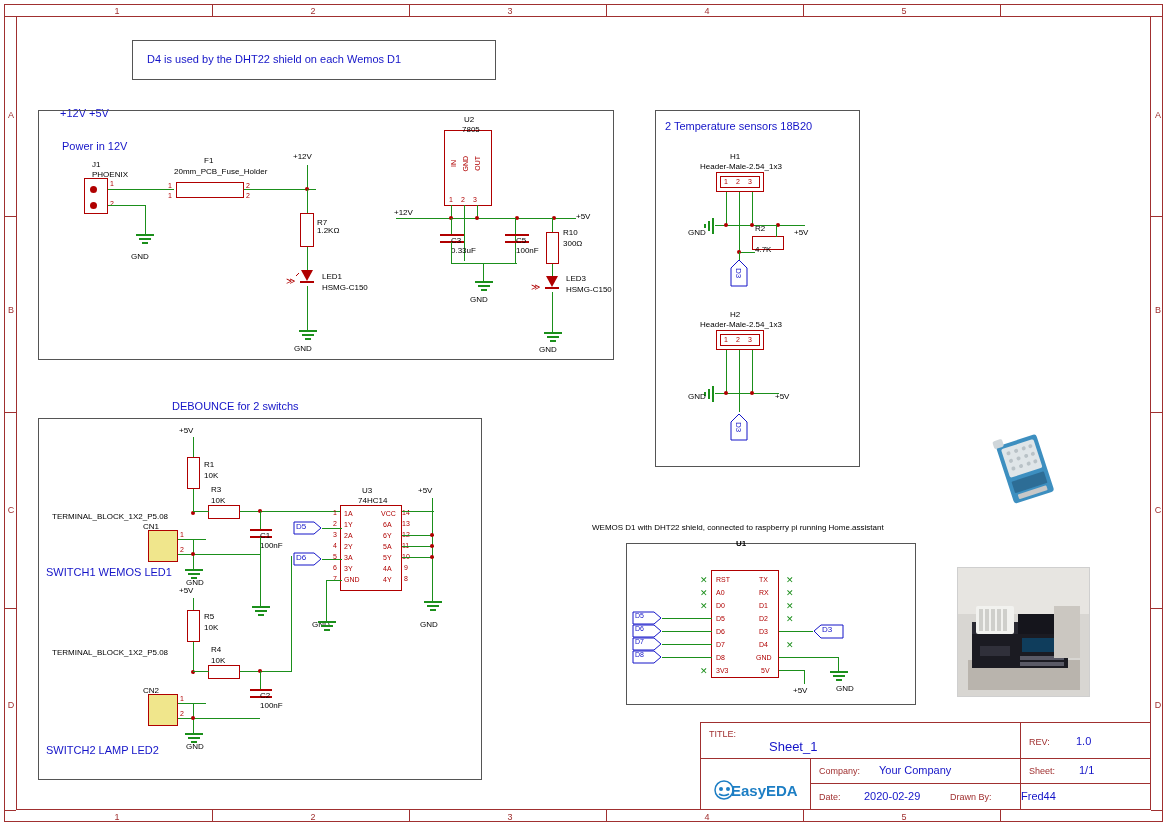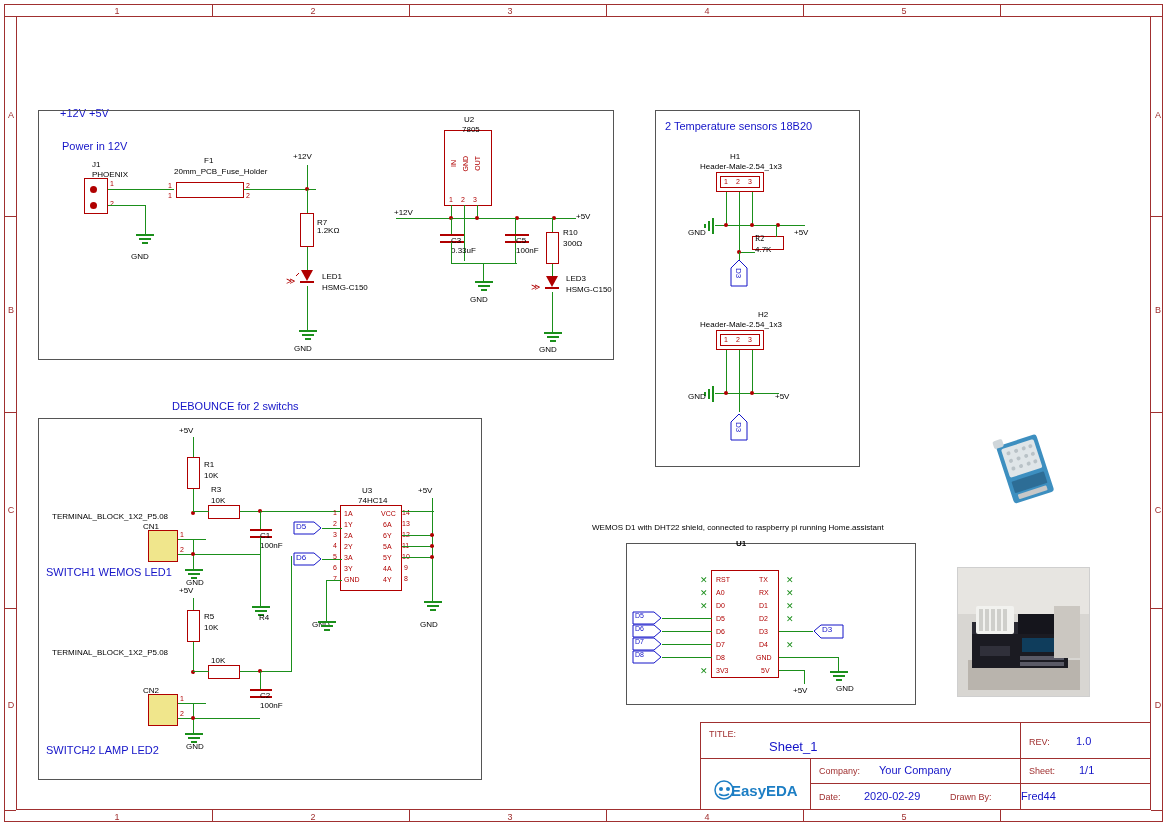--- a/index.html
+++ b/index.html
@@ -74,20 +74,23 @@
   <div class="abs" style="left:212px;top:810px;width:1px;height:12px;background:#a03030;"></div>
   <div class="abs" style="left:409px;top:4px;width:1px;height:12px;background:#a03030;"></div>
   <div class="abs" style="left:409px;top:810px;width:1px;height:12px;background:#a03030;"></div>
   <div class="abs" style="left:606px;top:4px;width:1px;height:12px;background:#a03030;"></div>
   <div class="abs" style="left:606px;top:810px;width:1px;height:12px;background:#a03030;"></div>
   <div class="abs" style="left:803px;top:4px;width:1px;height:12px;background:#a03030;"></div>
   <div class="abs" style="left:803px;top:810px;width:1px;height:12px;background:#a03030;"></div>
   <div class="abs" style="left:1000px;top:4px;width:1px;height:12px;background:#a03030;"></div>
   <div class="abs" style="left:1000px;top:810px;width:1px;height:12px;background:#a03030;"></div>
 
+  <div class="abs box" style="left:132px;top:40px;width:364px;height:40px;">
+    <div class="txt note-title" style="left:14px;top:12px;">D4 is used by the DHT22 shield on each Wemos D1</div>
+  </div>
 
   <div class="txt note-title" style="left:60px;top:92px;margin-top:15px;">+12V +5V</div>
 
   <div class="abs box" style="left:38px;top:110px;width:576px;height:250px;"></div>
   <div class="txt note-title" style="left:62px;top:140px;">Power in 12V</div>
 
   <div class="comp" style="left:84px;top:178px;width:24px;height:36px;"></div>
   <div class="abs" style="left:90px;top:186px;width:7px;height:7px;border-radius:50%;background:#b00000;"></div>
   <div class="abs" style="left:90px;top:202px;width:7px;height:7px;border-radius:50%;background:#b00000;"></div>
   <div class="txt small" style="left:92px;top:160px;">J1</div>
@@ -226,38 +229,38 @@
   <div class="junction" style="left:776px;top:223px;"></div>
   <div class="abs">
     <div class="abs" style="left:712px;top:218px;width:2px;height:16px;background:#1b8f1b;"></div>
     <div class="abs" style="left:708px;top:221px;width:2px;height:10px;background:#1b8f1b;"></div>
     <div class="abs" style="left:704px;top:224px;width:2px;height:4px;background:#1b8f1b;"></div>
   </div>
   <div class="txt small" style="left:688px;top:228px;">GND</div>
   <div class="txt small" style="left:794px;top:228px;">+5V</div>
 
   <div class="comp" style="left:752px;top:236px;width:32px;height:14px;"></div>
-  <div class="txt small" style="left:755px;top:234px;font-family:Liberation Serif, serif;">R2</div>
+  <div class="txt small" style="left:755px;top:224px;">R2</div>
   <div class="txt small" style="left:755px;top:245px;">4.7K</div>
   <div class="wire wire-v" style="left:776px;top:225px;height:12px;"></div>
   <div class="wire wire-h" style="left:739px;top:252px;width:16px;"></div>
   <div class="junction" style="left:737px;top:250px;"></div>
 
   <svg class="abs" style="left:730px;top:258px;width:18px;height:30px;">
     <polygon points="9,2 17,10 17,28 1,28 1,10" fill="none" stroke="#1414c8" stroke-width="1"></polygon>
   </svg>
   <div class="txt" style="left:734px;top:268px;font-size:8px;color:#1414c8;writing-mode:vertical-rl;">D3</div>
   <div class="wire wire-v" style="left:739px;top:252px;height:8px;"></div>
 
   <div class="hdrbox" style="left:716px;top:330px;width:48px;height:20px;"></div>
   <div class="abs" style="left:720px;top:334px;width:40px;height:12px;border:1px solid #b00000;box-sizing:border-box;"></div>
   <div class="txt tiny rd" style="left:724px;top:336px;">1</div>
   <div class="txt tiny rd" style="left:736px;top:336px;">2</div>
   <div class="txt tiny rd" style="left:748px;top:336px;">3</div>
-  <div class="txt small" style="left:730px;top:310px;margin-left:28px;">H2</div>
+  <div class="txt small" style="left:730px;top:310px;">H2</div>
   <div class="txt small" style="left:700px;top:320px;">Header-Male-2.54_1x3</div>
 
   <div class="wire wire-v" style="left:726px;top:350px;height:44px;"></div>
   <div class="wire wire-v" style="left:739px;top:350px;height:62px;"></div>
   <div class="wire wire-v" style="left:752px;top:350px;height:44px;"></div>
   <div class="wire wire-h" style="left:715px;top:393px;width:64px;"></div>
   <div class="junction" style="left:724px;top:391px;"></div>
   <div class="junction" style="left:750px;top:391px;"></div>
   <div class="abs">
     <div class="abs" style="left:712px;top:386px;width:2px;height:16px;background:#1b8f1b;"></div>
@@ -324,21 +327,21 @@
 
   <div class="txt small" style="left:179px;top:586px;">+5V</div>
   <div class="wire wire-v" style="left:193px;top:598px;height:12px;"></div>
   <div class="comp" style="left:187px;top:610px;width:13px;height:32px;"></div>
   <div class="txt small" style="left:204px;top:612px;">R5</div>
   <div class="txt small" style="left:204px;top:623px;">10K</div>
   <div class="wire wire-v" style="left:193px;top:642px;height:32px;"></div>
   <div class="junction" style="left:191px;top:670px;"></div>
 
   <div class="comp" style="left:208px;top:665px;width:32px;height:14px;"></div>
-  <div class="txt small" style="left:211px;top:613px;margin-left:48px;">R4</div>
+  <div class="txt small" style="left:211px;top:645px;">R4</div>
   <div class="txt small" style="left:211px;top:656px;">10K</div>
   <div class="wire wire-h" style="left:193px;top:671px;width:16px;"></div>
   <div class="wire wire-h" style="left:240px;top:671px;width:52px;"></div>
   <div class="junction" style="left:258px;top:669px;"></div>
   <div class="wire wire-v" style="left:291px;top:556px;height:116px;"></div>
 
   <div class="wire wire-v" style="left:260px;top:671px;height:18px;"></div>
   <div class="abs">
     <div class="abs" style="left:250px;top:689px;width:22px;height:2px;background:#b00000;"></div>
     <div class="abs" style="left:250px;top:696px;width:22px;height:2px;background:#b00000;"></div>

